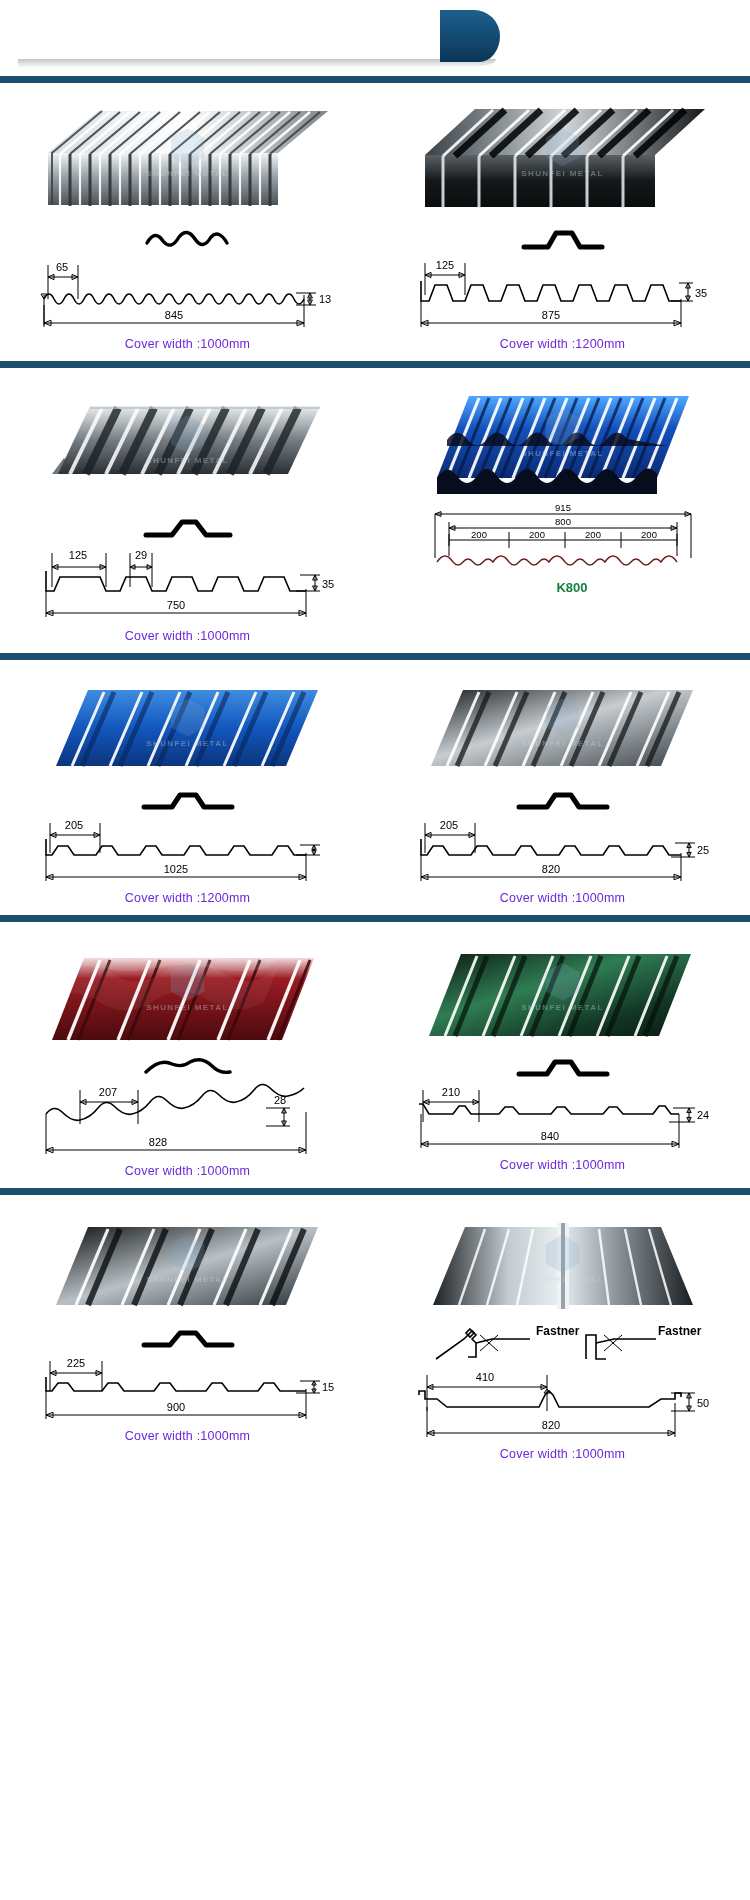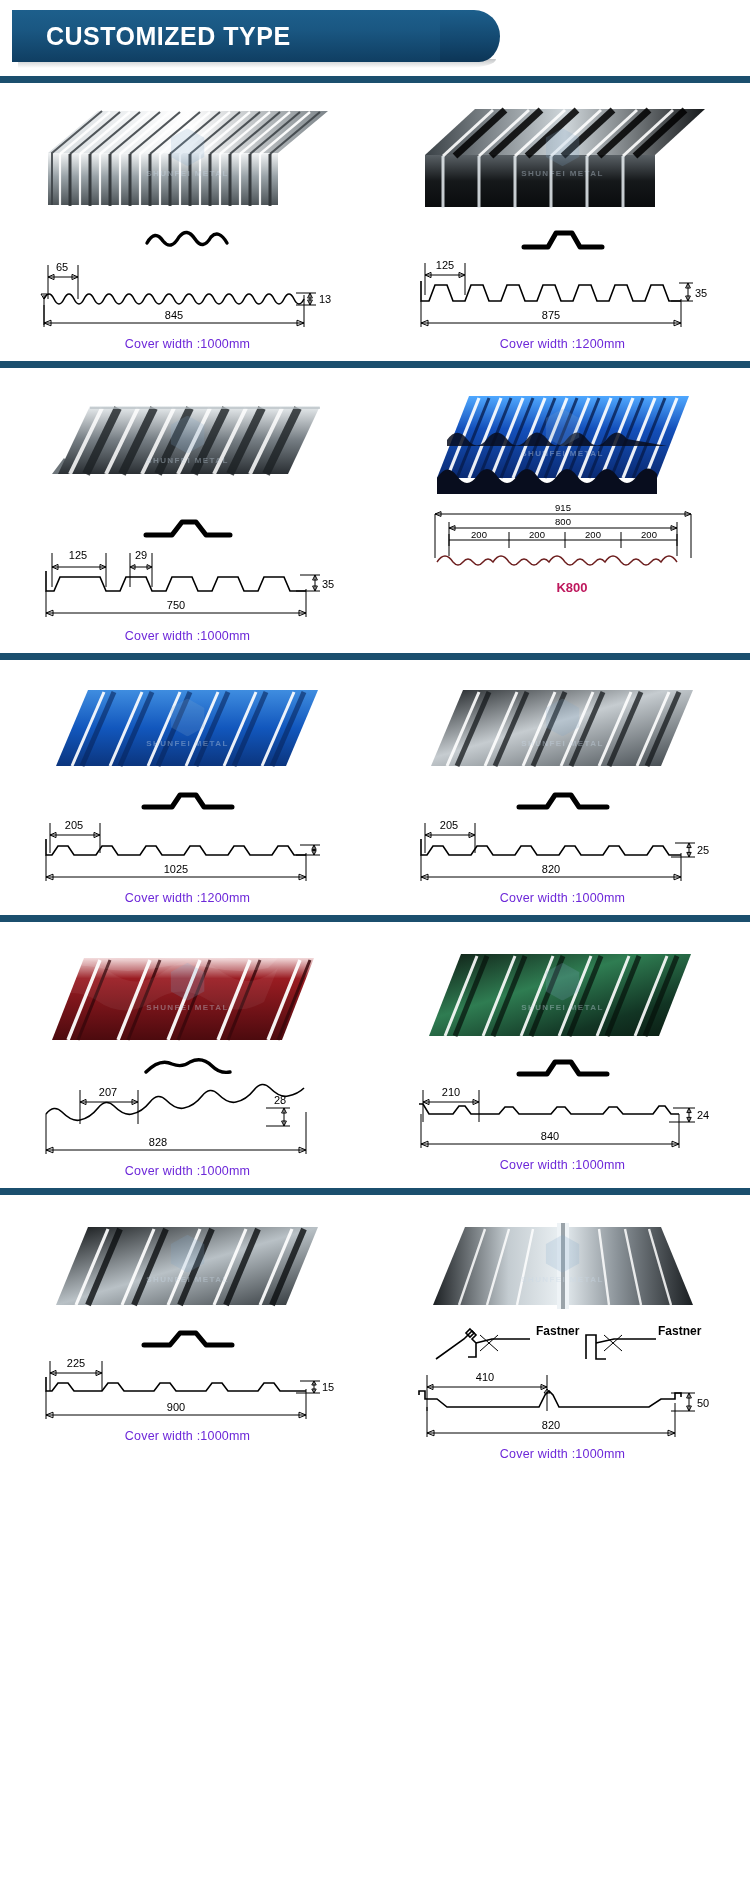--- a/index.html
+++ b/index.html
@@ -104,41 +104,38 @@
   .drawing { margin-top: 2px; }
   .caption {
     font-size: 12.5px;
     color: #6d28d9;
     margin-top: 4px;
     letter-spacing: .2px;
   }
   .klabel {
     font-size: 13px;
     font-weight: bold;
-    color: #be185d;
+    color: #15803d;
     margin-top: 2px;
     padding-left: 19px;
   }
   .dim-text { font-family: "Liberation Sans", sans-serif; font-size: 11px; fill: #000; }
   .dim-text-sm { font-family: "Liberation Sans", sans-serif; font-size: 9.5px; fill: #000; }
   .fast-text { font-family: "Liberation Sans", sans-serif; font-size: 12px; fill: #000; font-weight: bold;}
   .ln { stroke: #000; stroke-width: 1; fill: none; }
   .ln-thick { stroke: #000; stroke-width: 1.6; fill: none; }
   .prof-ln { stroke: #000; stroke-width: 5; fill: none; stroke-linejoin: round; stroke-linecap: round;}
   .prof-ln-thin { stroke: #000; stroke-width: 3.4; fill: none; stroke-linejoin: round; stroke-linecap: round;}
   .red-ln { stroke: #6d1f1f; stroke-width: 1.4; fill: none; }
 </style>
 </head>
 <body>
 
 <div class="banner-wrap">
   <div class="banner-shadow"></div>
-  <div class="banner">
-    <span class="banner-title">CUSTOMIZED TYPE</span>
-  </div>
   <div class="banner-tail"></div>
 </div>
 
 <div class="divider"></div>
 
 <div class="row">
 
   <div class="cell">
     <div class="render">
       <svg width="300" height="130" viewBox="0 0 300 130">

